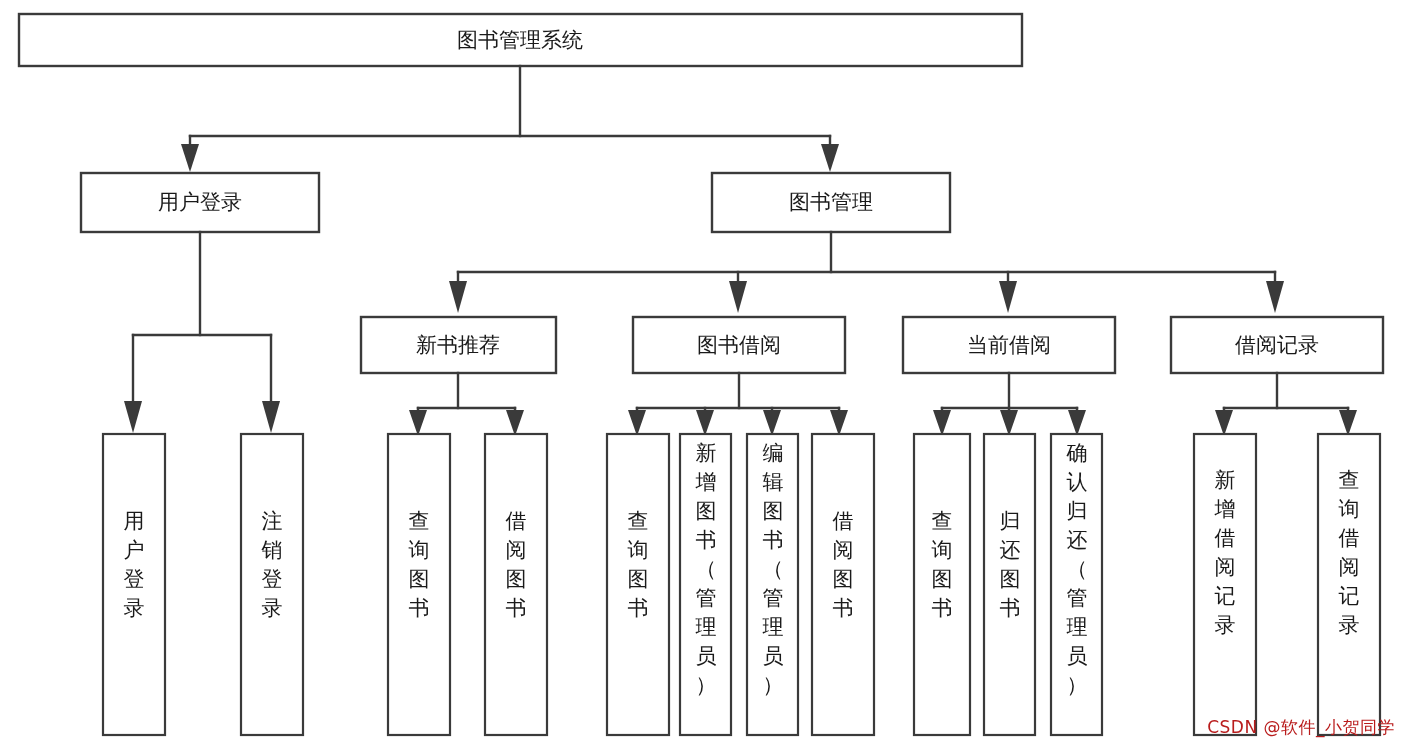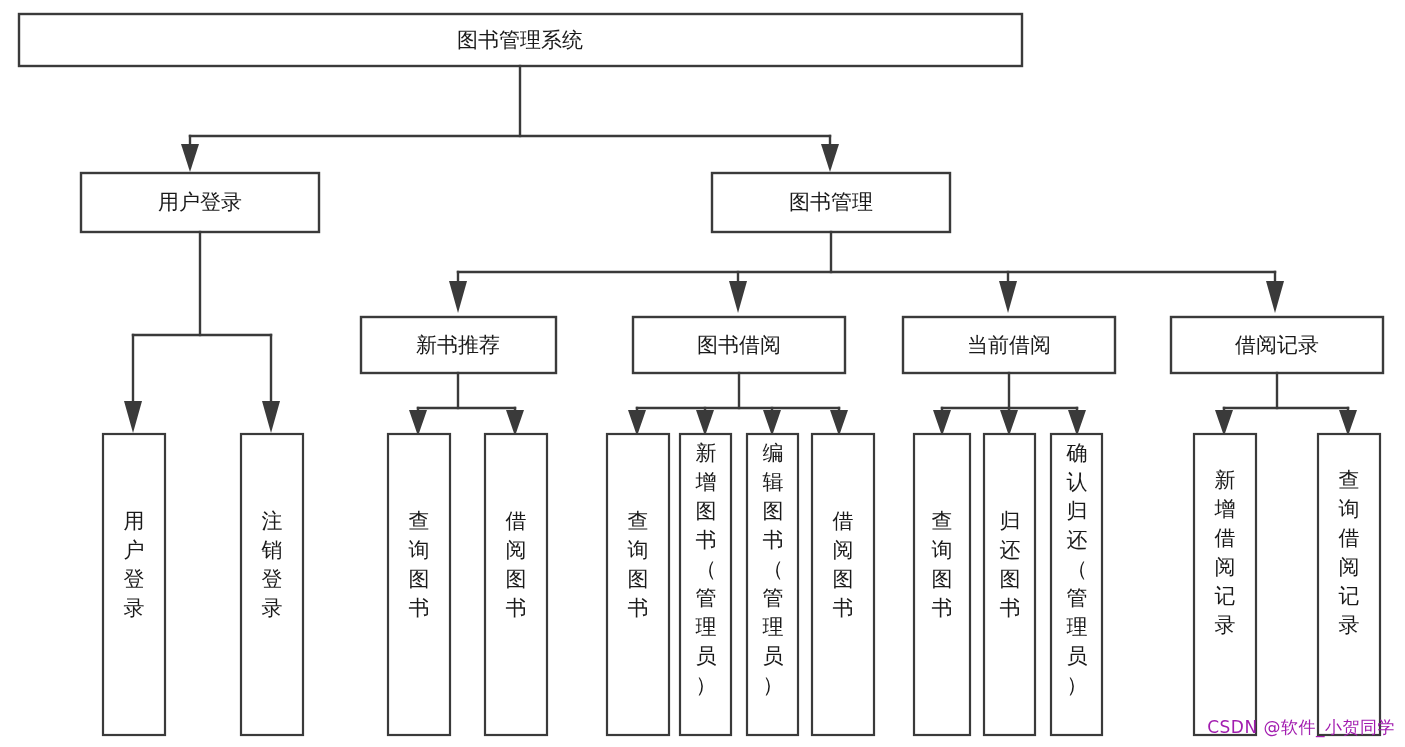--- a/index.html
+++ b/index.html
@@ -58,21 +58,21 @@
     font-size: 21px;
     fill: #1a1a1a;
     text-anchor: middle;
   }
   .watermark {
     position: absolute;
     right: 10px;
     bottom: 8px;
     font-family: "DejaVu Sans", "Liberation Sans", sans-serif;
     font-size: 17px;
-    color: #a21caf;
+    color: #b91c1c;
     letter-spacing: 0.5px;
     white-space: nowrap;
     user-select: none;
   }
 </style>
 </head>
 <body>
 
 <div id="diagram-root">
 

